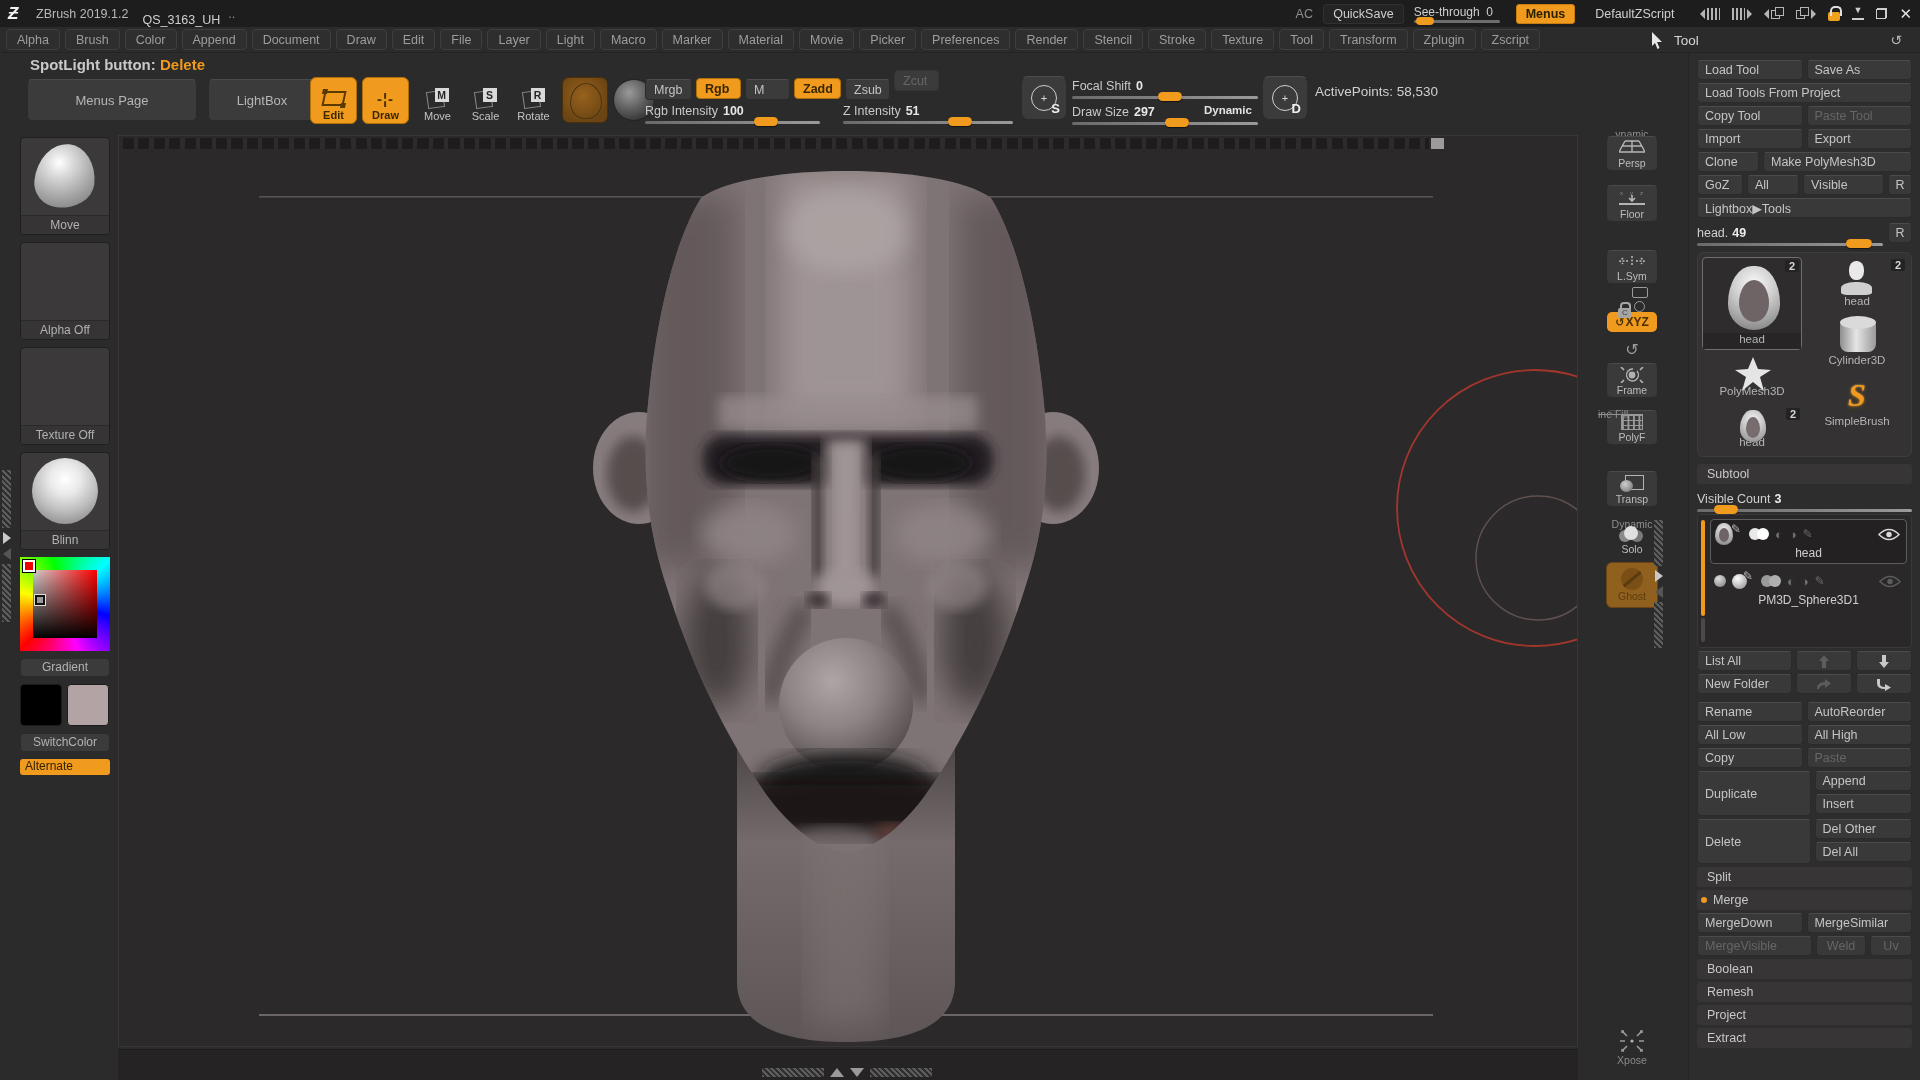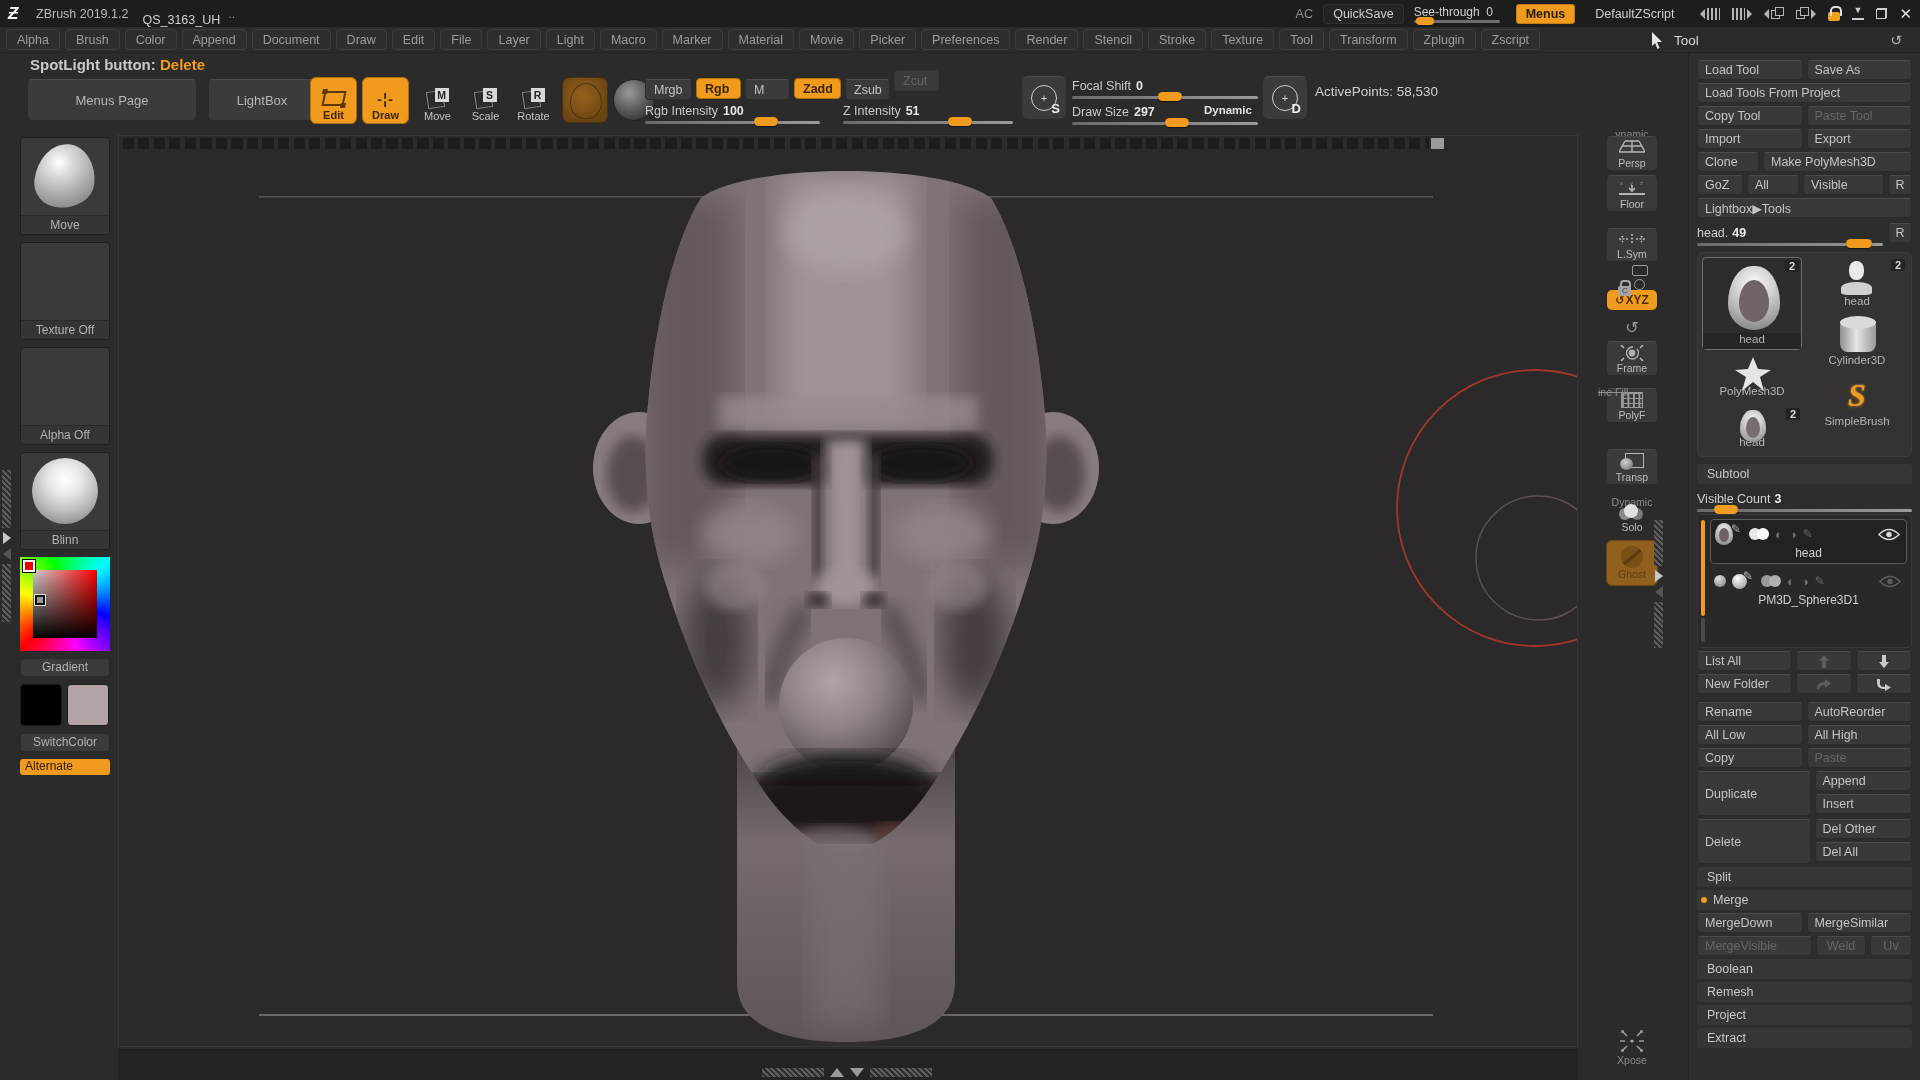--- a/index.html
+++ b/index.html
@@ -396,25 +396,25 @@
 <div id="left-tray">
   <div class="tray-col">
     <div class="tray-item">
       <div class="tray-thumb">
           <span class="move-blob"></span>
         </div>
       <div class="tray-label">Move</div>
     </div>
     <div class="tray-item">
       <div class="tray-thumb"></div>
-      <div class="tray-label">Texture Off</div>
+      <div class="tray-label">Alpha Off</div>
     </div>
     <div class="tray-item">
       <div class="tray-thumb"></div>
-      <div class="tray-label">Alpha Off</div>
+      <div class="tray-label">Texture Off</div>
     </div>
     <div class="tray-item">
       <div class="tray-thumb">
           <span class="blinn-sphere"></span>
         </div>
       <div class="tray-label">Blinn</div>
     </div>
     <div class="gradient-picker">
       <div class="gp-inner"></div>
       <span class="gp-sel-outer"></span>
@@ -529,31 +529,31 @@
 
 <div id="right-shelf">
   <div class="shelf-col" style="position:absolute;left:22px;top:0;width:56px">
     <span class="overlab">ynamic</span>
     <div class="shelf-btn">
       <svg width="26" height="16" viewBox="0 0 26 16">
         <path d="M6,1 L20,1 M3,6 L23,6 M0,12 L26,12 M6,1 L0,12 M13,1 L13,12 M20,1 L26,12" stroke="#b5b5b5" stroke-width="1.4" fill="none"></path>
       </svg>
       <span class="lbl">Persp</span>
     </div>
-    <div class="shelf-btn" style="margin-top:4px">
+    <div class="shelf-btn" style="margin-top:14px">
       <svg width="28" height="18" viewBox="0 0 28 18">
         <text x="2" y="6" font-size="6" fill="#8a8a8a">x</text>
           <text x="12" y="6" font-size="6" fill="#8a8a8a">y</text>
           <text x="22" y="6" font-size="6" fill="#8a8a8a">z</text>
         <path d="M14,6 L14,11 M11,9 L14,12 L17,9" stroke="#b5b5b5" stroke-width="1.6" fill="none"></path>
         <rect x="1" y="14" width="26" height="2" fill="#b5b5b5"></rect>
       </svg>
       <span class="lbl">Floor</span>
     </div>
-    <div class="shelf-btn" style="margin-top:16px">
+    <div class="shelf-btn" style="margin-top:28px">
       <svg width="28" height="15" viewBox="0 0 28 15">
         <path d="M10,7 L2,7 M5,4 L2,7 L5,10 M18,7 L26,7 M23,4 L26,7 L23,10 M14,2 L14,12" stroke="#b5b5b5" stroke-width="1.6" fill="none" stroke-dasharray="2,1.5"></path>
       </svg>
       <span class="lbl">L.Sym</span>
     </div>
     <div class="shelf-plain" style="margin-top:16px">
       <span class="cam-lock"><span class="lens"></span><span class="cam"></span><span class="lock"></span></span>
     </div>
     <div class="xyz-btn" style="margin-top:12px">
       <span style="font-size:11px">↺</span>

